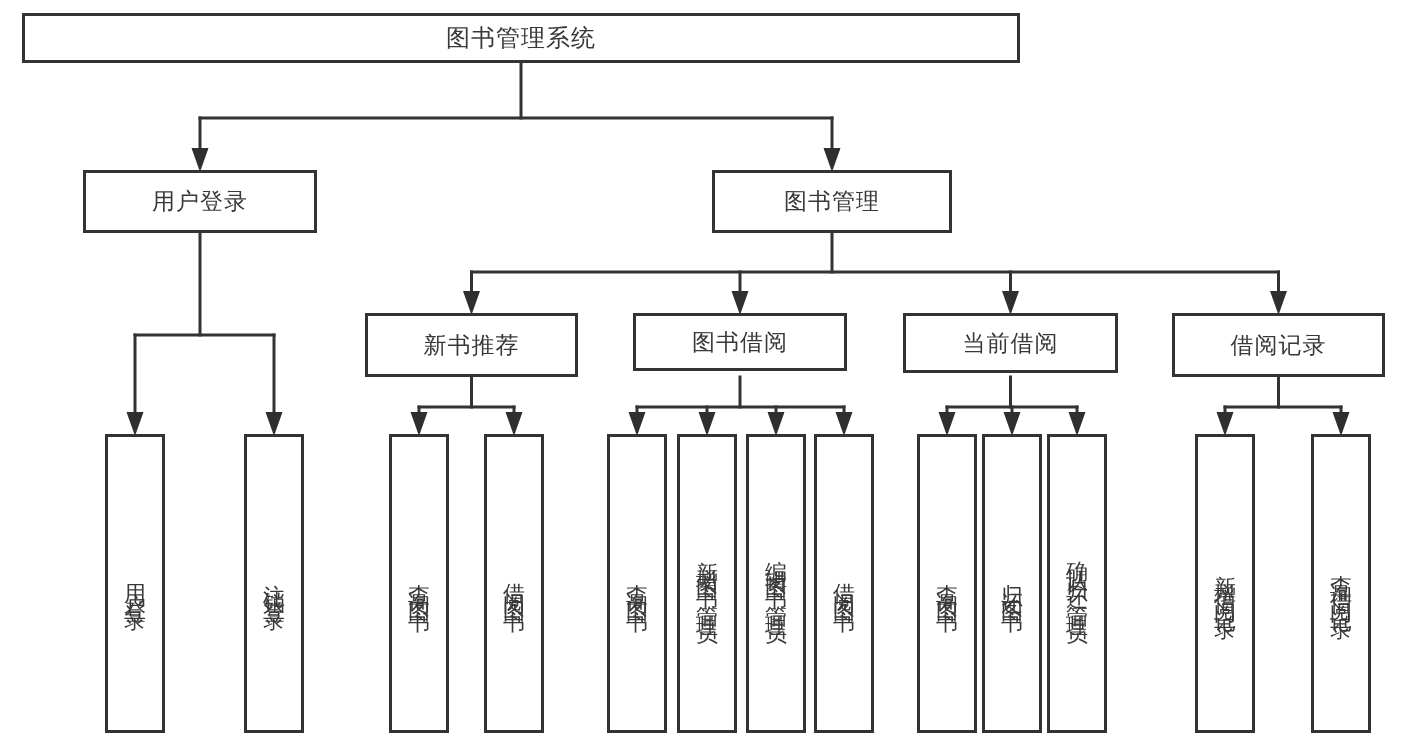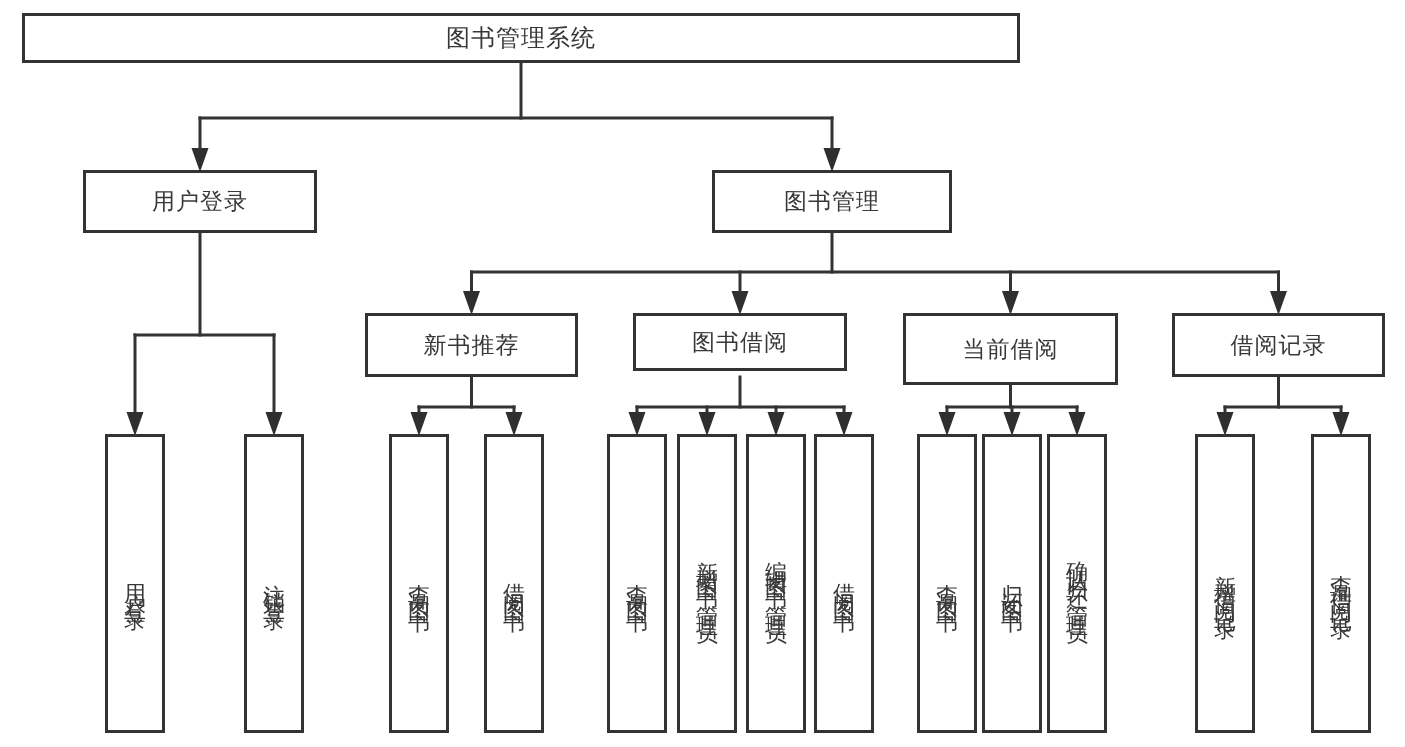--- a/index.html
+++ b/index.html
@@ -135,21 +135,21 @@
     </div>
     <div class="node h" style="left: 712px; top: 170px; width: 240px; height: 63px;">
       <span class="label">图书管理</span>
     </div>
     <div class="node h" style="left: 365px; top: 313px; width: 213px; height: 64px;">
       <span class="label">新书推荐</span>
     </div>
     <div class="node h" style="left: 633px; top: 313px; width: 214px; height: 58px;">
       <span class="label">图书借阅</span>
     </div>
-    <div class="node h" style="left: 903px; top: 313px; width: 215px; height: 72px;">
+    <div class="node h" style="left: 903px; top: 313px; width: 215px; height: 60px;">
       <span class="label">当前借阅</span>
     </div>
     <div class="node h" style="left: 1172px; top: 313px; width: 213px; height: 64px;">
       <span class="label">借阅记录</span>
     </div>
     <div class="node v" style="left: 105px; top: 434px; width: 60px; height: 299px;">
       <span class="label">用户登录</span>
     </div>
     <div class="node v" style="left: 244px; top: 434px; width: 60px; height: 299px;">
       <span class="label">注销登录</span>

